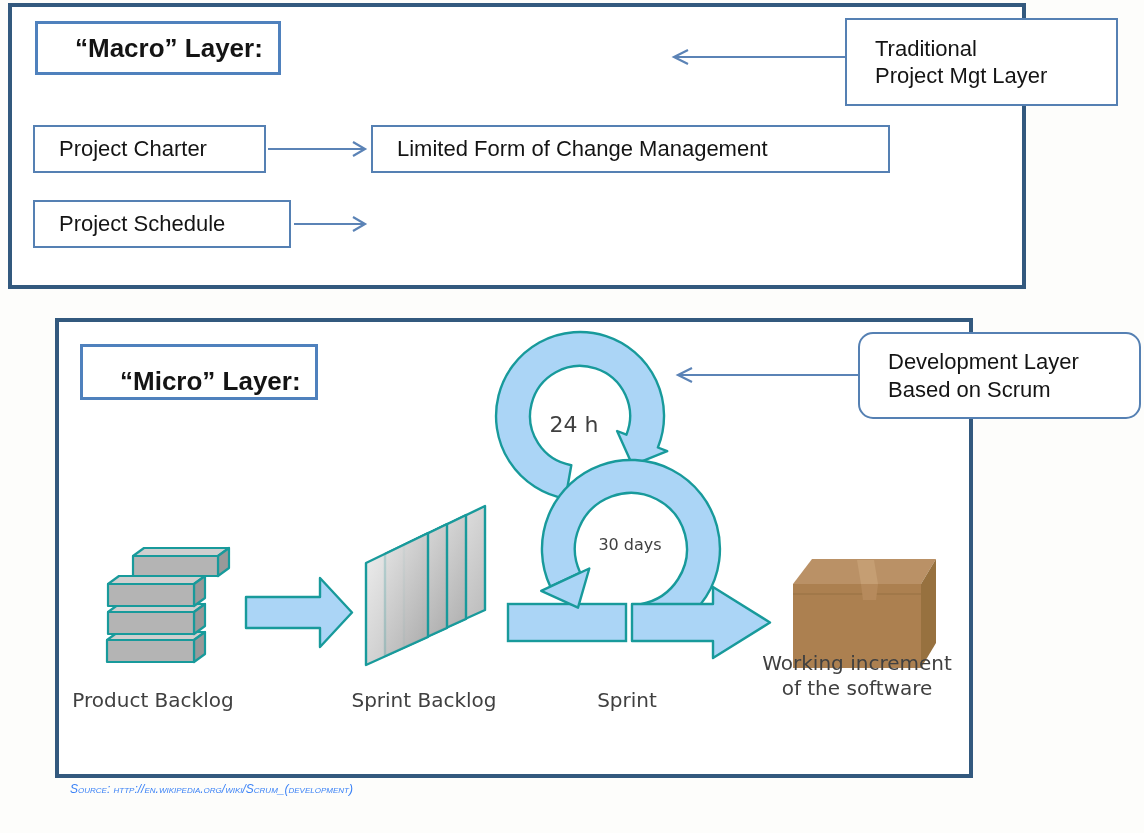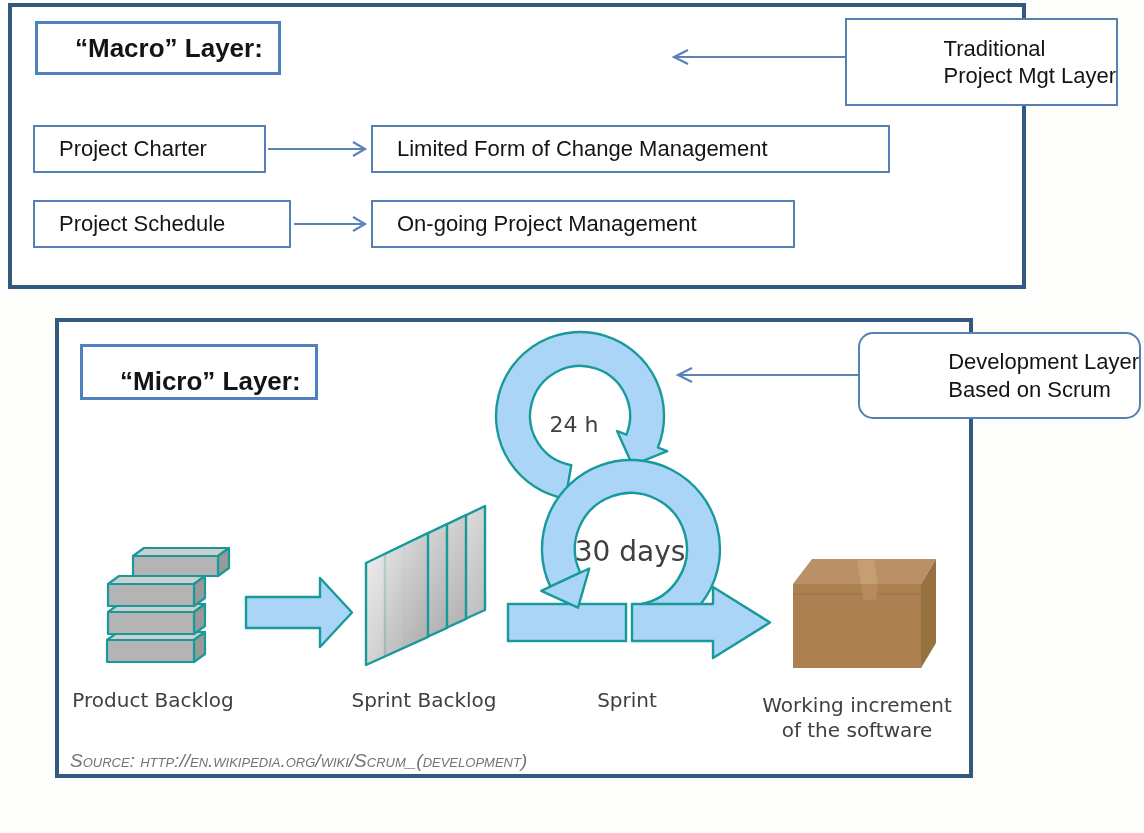--- a/index.html
+++ b/index.html
@@ -5,41 +5,41 @@
   html,body{margin:0;padding:0;background:#FDFDFB;}
   .page{position:relative;width:1144px;height:833px;background:#FDFDFB;overflow:hidden;
         font-family:"Liberation Sans",sans-serif;color:#141414;}
   .panel{position:absolute;border:4px solid #33597E;background:#FFFFFF;box-sizing:border-box;}
   .panel-macro{left:8px;top:3px;width:1018px;height:286px;}
   .panel-micro{left:55px;top:318px;width:918px;height:460px;}
   .box{position:absolute;background:#FFFFFF;box-sizing:border-box;display:flex;align-items:center;
        font-size:22px;line-height:1.25;}
   .titlebox{border:3px solid #4F81BD;font-weight:bold;font-size:26px;padding-left:37px;}
   .flowbox{border:2px solid #5580B3;padding-left:24px;}
-  .annotbox{border:2px solid #5580B3;padding-left:28px;justify-content:flex-end;}
+  .annotbox{border:2px solid #5580B3;padding-left:28px;}
   .box-macro-title{left:35px;top:21px;width:246px;height:54px;}
   .box-charter{left:33px;top:125px;width:233px;height:48px;}
   .box-limited{left:371px;top:125px;width:519px;height:48px;}
   .box-schedule{left:33px;top:200px;width:258px;height:48px;}
   .box-ongoing{left:371px;top:200px;width:424px;height:48px;}
   .box-traditional{left:845px;top:18px;width:273px;height:88px;}
   .box-micro-title{left:80px;top:344px;width:238px;height:56px;align-items:flex-end;}
   .box-development{left:858px;top:332px;width:283px;height:87px;border-radius:15px;}
   .twoline span{display:block;}
   svg.art{position:absolute;left:0;top:0;width:1144px;height:833px;pointer-events:none;}
   .lbl{position:absolute;transform:translateX(-50%);font-family:"DejaVu Sans",sans-serif;
        font-size:20px;color:#404040;white-space:nowrap;text-align:center;}
   .lbl-24h{left:574px;top:412px;font-size:22px;}
-  .lbl-30days{left:630px;top:535px;font-size:28px;}
+  .lbl-30days{left:630px;top:535px;font-size:16px;}
   .lbl-product{left:153px;top:688px;text-align:center;}
   .lbl-sprintbacklog{left:424px;top:688px;}
   .lbl-sprint{left:627px;top:688px;}
-  .lbl-working{left:857px;top:693px;line-height:25px;}
-  .source{position:absolute;left:70px;top:750px;font-size:19px;font-style:italic;
-          font-variant:small-caps;color:#737373;font-family:"Liberation Sans",sans-serif;}
+  .lbl-working{left:857px;top:651px;line-height:25px;}
+  .source{position:absolute;left:70px;top:782px;font-size:12px;font-style:italic;
+          font-variant:small-caps;color:#3b82f6;font-family:"Liberation Sans",sans-serif;}
 </style>
 </head>
 <body>
 
 <div class="page">
 
   <div class="panel panel-macro"></div>
 
   <div class="panel panel-micro"></div>
 
@@ -47,23 +47,20 @@
     <span>“Macro” Layer:</span>
   </div>
   <div class="box flowbox box-charter">
     <span>Project Charter</span>
   </div>
   <div class="box flowbox box-limited">
     <span>Limited Form of Change Management</span>
   </div>
   <div class="box flowbox box-schedule">
     <span>Project Schedule</span>
-  </div>
-  <div class="box flowbox box-ongoing">
-    <span>On-going Project Management</span>
   </div>
   <div class="box annotbox box-traditional twoline">
     <div>
       <span>Traditional</span>
       <span>Project Mgt Layer</span>
     </div>
   </div>
 
   <div class="box titlebox box-micro-title">
     <span>“Micro” Layer:</span>

